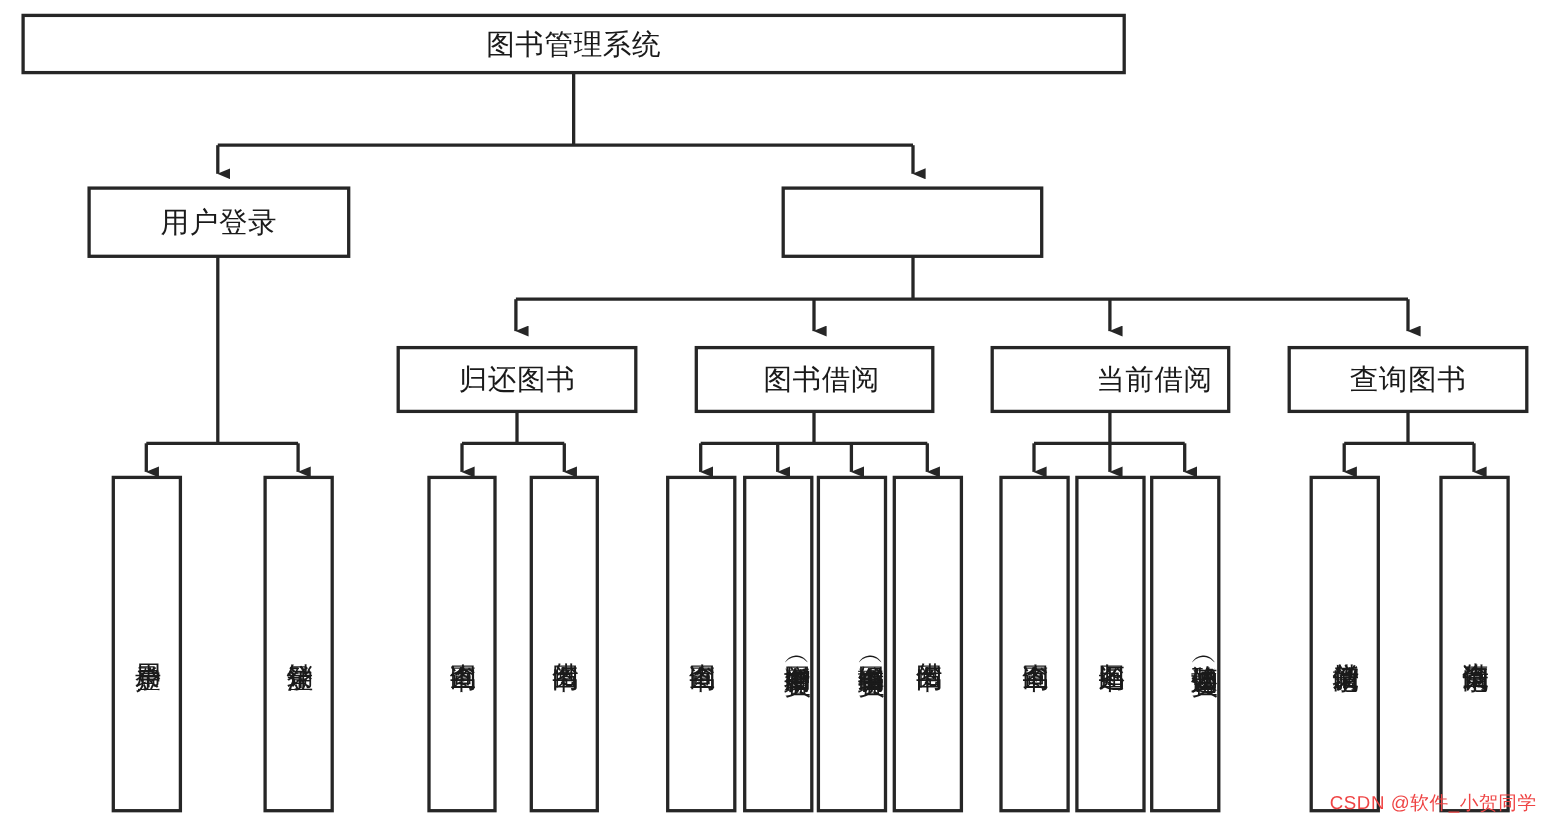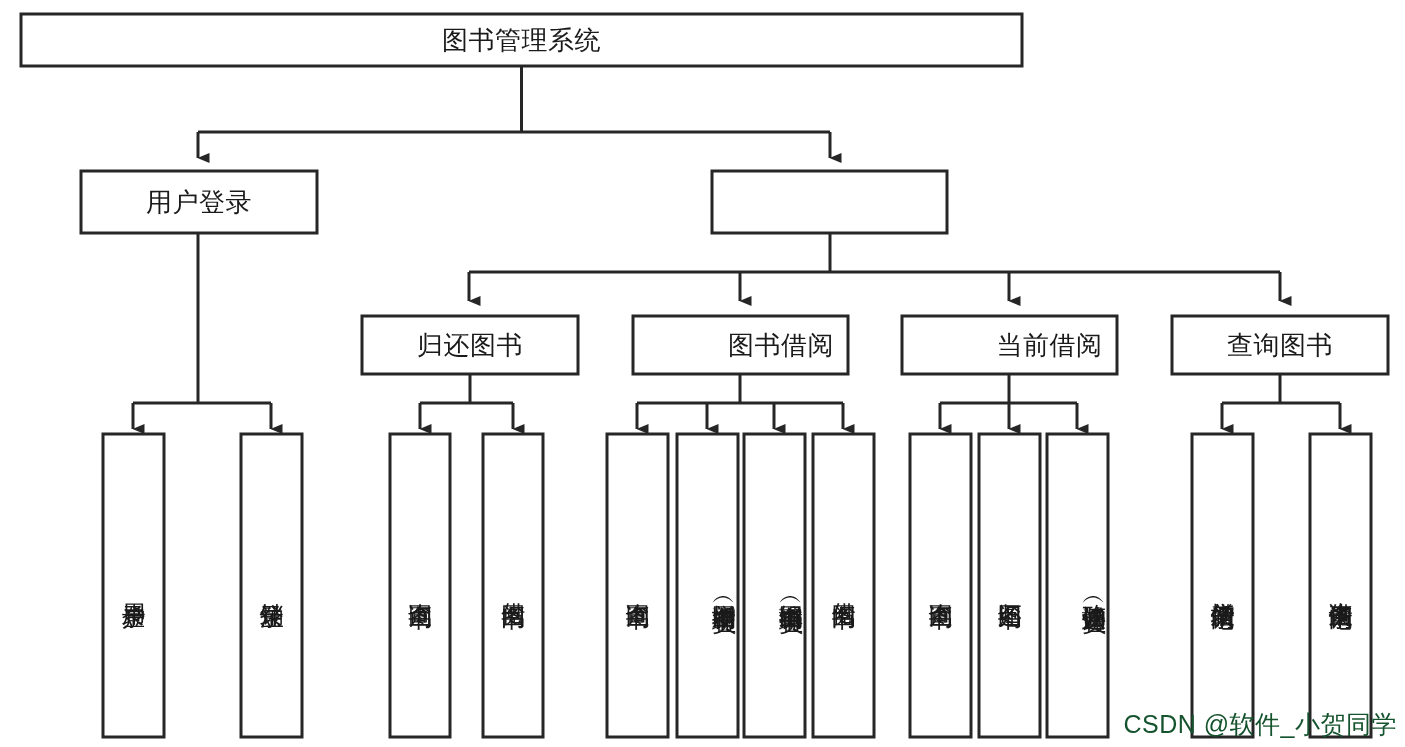--- a/index.html
+++ b/index.html
@@ -62,22 +62,22 @@
     line-height: 1.18;
     writing-mode: vertical-rl;
     text-orientation: upright;
     letter-spacing: 1px;
     user-select: none;
   }
   .watermark {
     position: absolute;
     right: 8px;
     bottom: 6px;
-    color: #14532d;
-    font-size: 25px;
+    color: #ef4444;
+    font-size: 17px;
     letter-spacing: 0.5px;
     white-space: nowrap;
     user-select: none;
   }
 </style>
 </head>
 <body>
 
 <div id="diagram-root">
 
@@ -155,21 +155,21 @@
 
     <rect class="node-box" x="1192" y="434" width="61" height="303"></rect>
     <rect class="node-box" x="1310" y="434" width="61" height="303"></rect>
   </svg>
 
   <div class="node-label-h" style="left:21px; top:14px; width:1001px; height:52px;">图书管理系统</div>
 
   <div class="node-label-h" style="left:81px; top:171px; width:236px; height:62px;">用户登录</div>
 
   <div class="node-label-h" style="left:362px; top:316px; width:216px; height:58px;">归还图书</div>
-  <div class="node-label-h" style="left:652px; top:316px; width:258px; height:58px;">图书借阅</div>
+  <div class="node-label-h" style="left:618px; top:316px; width:258px; height:58px;">图书借阅</div>
   <div class="node-label-h" style="left:902px; top:316px; width:215px; height:58px;margin-left:40px;">当前借阅</div>
   <div class="node-label-h" style="left:1172px; top:316px; width:216px; height:58px;">查询图书</div>
 
   <div class="node-label-v" style="left:103px; top:434px; width:61px; height:303px;">用户登录</div>
   <div class="node-label-v" style="left:241px; top:434px; width:61px; height:303px;">注销登录</div>
 
   <div class="node-label-v" style="left:390px; top:434px; width:60px; height:303px;">查询图书</div>
   <div class="node-label-v" style="left:483px; top:434px; width:60px; height:303px;">借阅图书</div>
 
   <div class="node-label-v" style="left:607px; top:434px; width:61px; height:303px;">查询图书</div>

